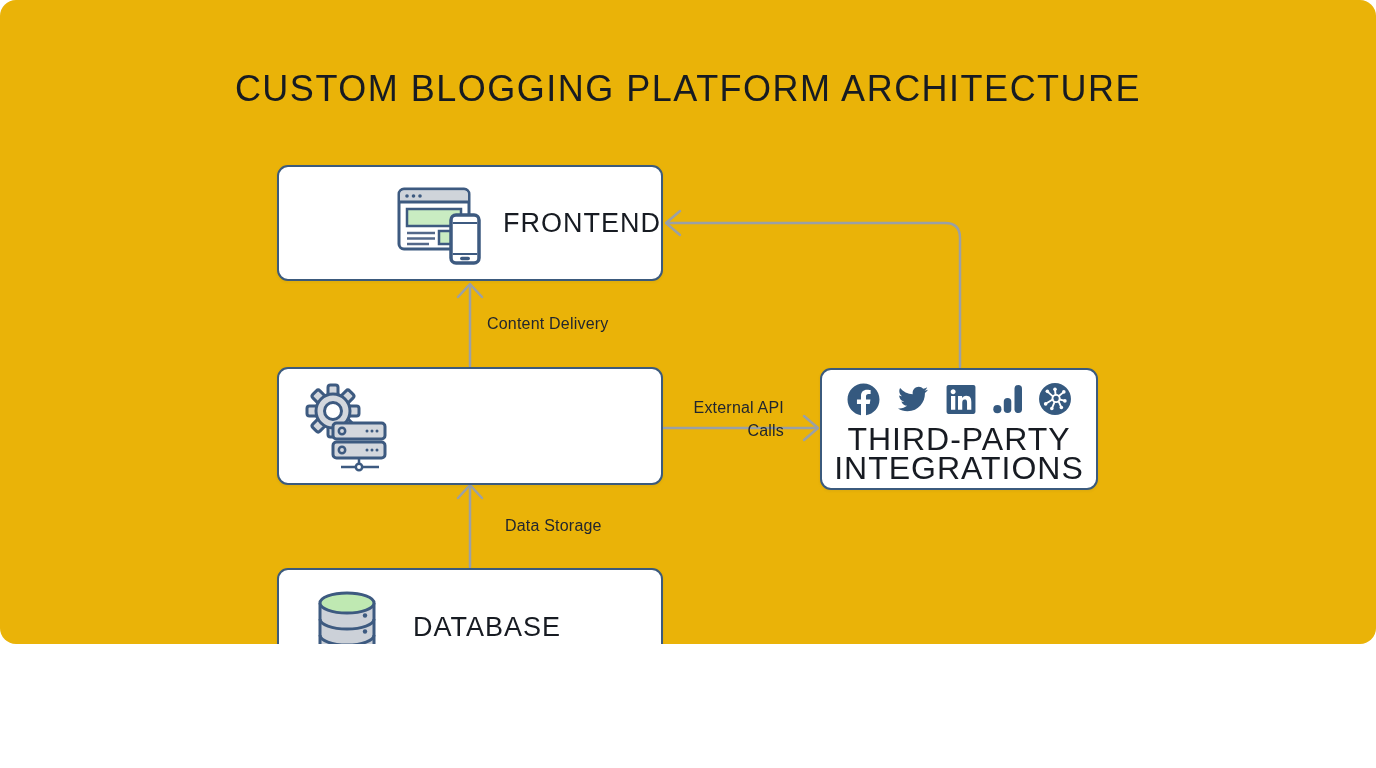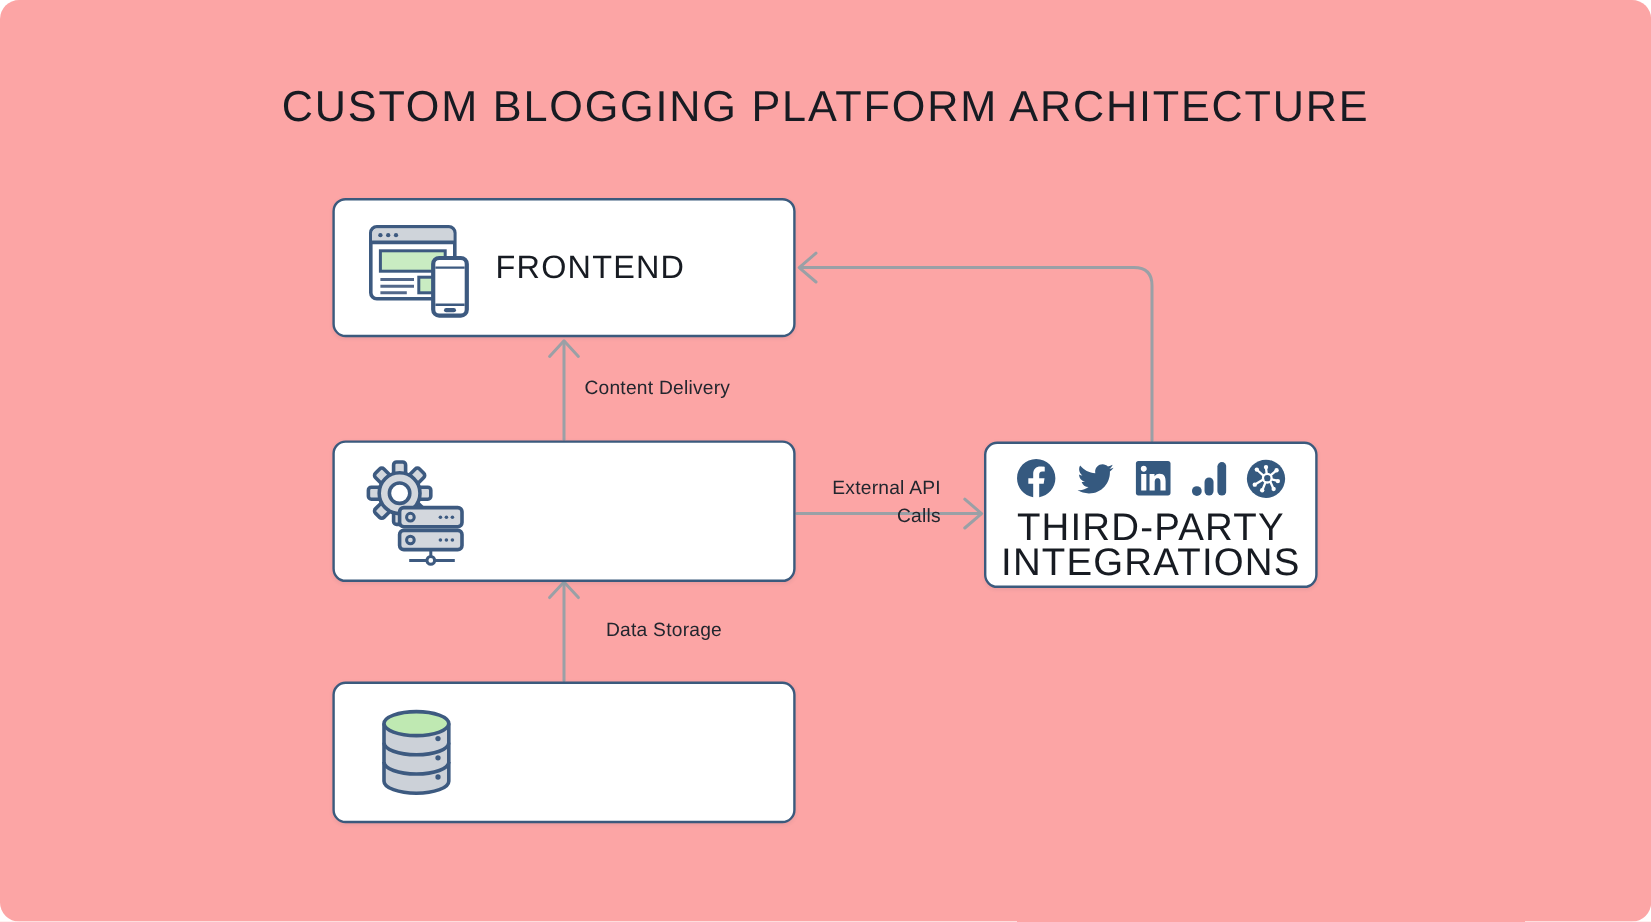--- a/index.html
+++ b/index.html
@@ -1,21 +1,21 @@
 <!DOCTYPE html>
 <html><head>
 <meta charset="utf-8">
 <style>
   * { margin: 0; padding: 0; box-sizing: border-box; }
   html, body { background: #ffffff; font-family: "Liberation Sans", sans-serif; }
   .canvas {
     position: relative;
     width: 1376px;
-    height: 768px;
-    background: #fca5a5;
+    height: 644px;
+    background: #eab308;
     border-radius: 16px;
     overflow: hidden;
   }
   .diagram-title {
     position: absolute;
     top: 68px;
     left: 0;
     width: 100%;
     text-align: center;
     font-size: 36px;
@@ -25,21 +25,21 @@
   }
   .node {
     position: absolute;
     background: #ffffff;
     border: 2px solid #3b5a7d;
     border-radius: 11px;
     display: flex;
     align-items: center;
     box-shadow: 0 1px 3px rgba(40,60,90,0.08);
   }
-  .node-frontend { left: 277px; top: 165px; width: 386px; height: 116px; }
+  .node-frontend { left: 277px; top: 165px; width: 386px; height: 116px; justify-content: flex-end; }
   .node-backend  { left: 277px; top: 367px; width: 386px; height: 118px; }
   .node-database { left: 277px; top: 568px; width: 386px; height: 118px; }
   .node-thirdparty {
     left: 820px; top: 368px; width: 278px; height: 122px;
     flex-direction: column;
     justify-content: flex-start;
     padding-top: 13px;
   }
   .node-icon {
     width: 100px;
@@ -194,20 +194,21 @@
       <svg width="90" height="90" viewBox="0 0 90 90">
         <path d="M18,21 v48 a27,10 0 0 0 54,0 v-48" fill="#ccd1d8" stroke="#3d5a80" stroke-width="3"></path>
         <path d="M18,37 a27,10 0 0 0 54,0" fill="none" stroke="#3d5a80" stroke-width="3"></path>
         <path d="M18,53 a27,10 0 0 0 54,0" fill="none" stroke="#3d5a80" stroke-width="3"></path>
         <ellipse cx="45" cy="21" rx="27" ry="10" fill="#bfe9b2" stroke="#3d5a80" stroke-width="3"></ellipse>
         <circle cx="63" cy="33.5" r="2.2" fill="#3d5a80"></circle>
         <circle cx="63" cy="49.5" r="2.2" fill="#3d5a80"></circle>
         <circle cx="63" cy="65.5" r="2.2" fill="#3d5a80"></circle>
       </svg>
     </span>
+    <span class="node-label">DATABASE</span>
   </div>
 
   <div class="node node-thirdparty">
     <div class="tp-icon-row">
       <span>
         <svg width="33" height="33" viewBox="0 0 512 512" fill="#35597f">
           <path d="M504 256C504 119 393 8 256 8S8 119 8 256c0 123.78 90.69 226.38 209.25 245V327.69h-63V256h63v-54.64c0-62.15 37-96.48 93.67-96.48 27.14 0 55.52 4.84 55.52 4.84v61h-31.28c-30.8 0-40.41 19.12-40.41 38.73V256h68.78l-11 71.69h-57.78V501C413.31 482.38 504 379.78 504 256z"></path>
         </svg>
       </span>
       <span>

